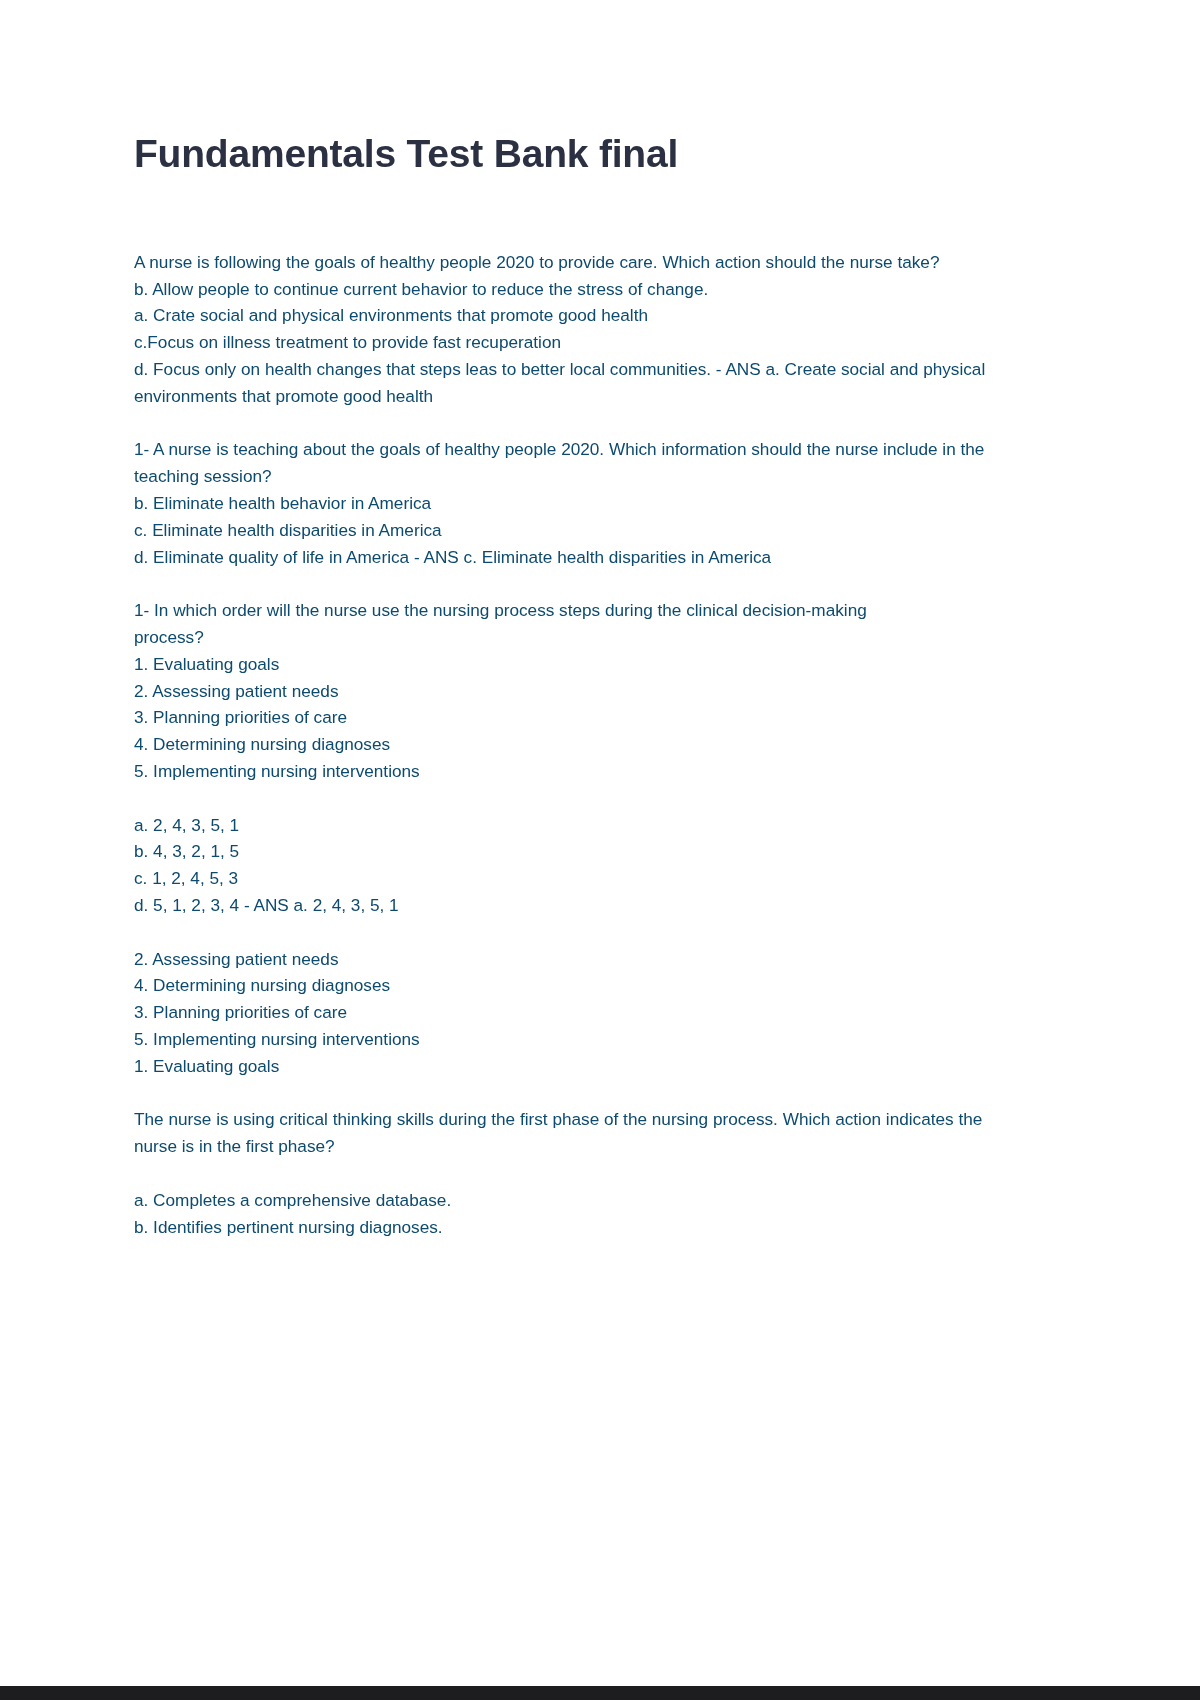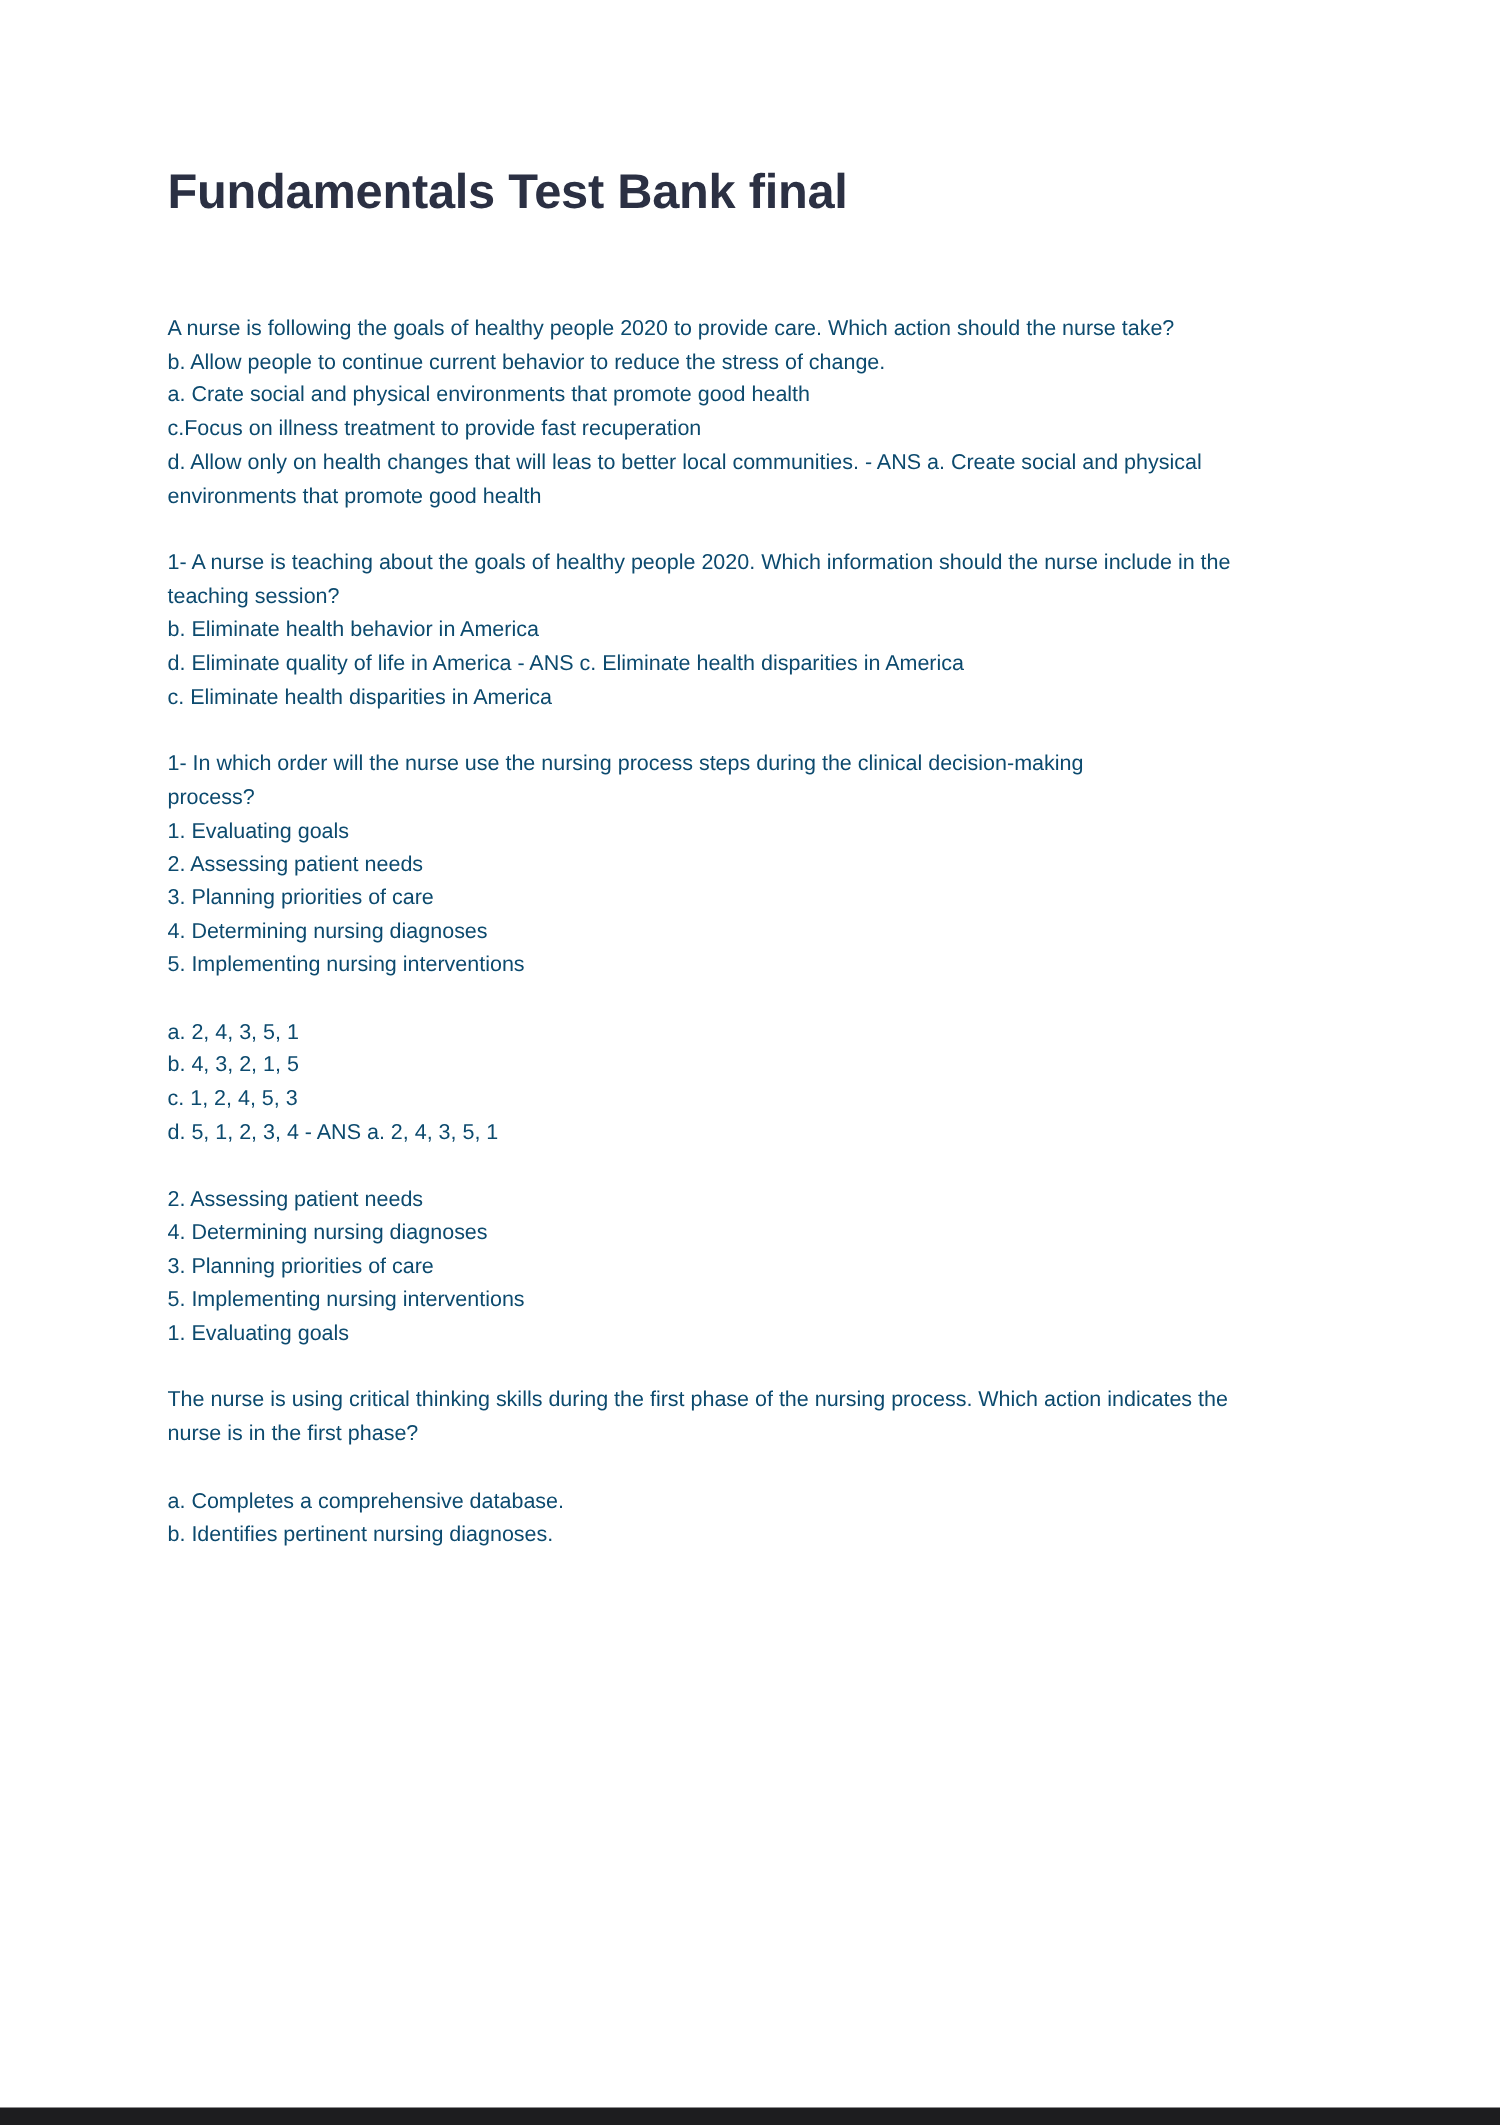--- a/index.html
+++ b/index.html
@@ -76,28 +76,28 @@
   <div class="content">
 
     <h1 class="doc-title">Fundamentals Test Bank final</h1>
 
     <div class="first-block"></div>
 
     <p class="body-block">A nurse is following the goals of healthy people 2020 to provide care. Which action should the nurse take?</p>
     <p class="body-block">b. Allow people to continue current behavior to reduce the stress of change.</p>
     <p class="body-block">a. Crate social and physical environments that promote good health</p>
     <p class="body-block">c.Focus on illness treatment to provide fast recuperation</p>
-    <p class="body-block">d. Allow only on health changes that will leas to better local communities. - ANS a. Create social and physical environments that promote good health</p>
+    <p class="body-block">d. Focus only on health changes that steps leas to better local communities. - ANS a. Create social and physical environments that promote good health</p>
 
     <div class="block-spacer"></div>
 
     <p class="body-block">1- A nurse is teaching about the goals of healthy people 2020. Which information should the nurse include in the teaching session?</p>
     <p class="body-block">b. Eliminate health behavior in America</p>
+    <p class="body-block">c. Eliminate health disparities in America</p>
     <p class="body-block">d. Eliminate quality of life in America - ANS c. Eliminate health disparities in America</p>
-    <p class="body-block">c. Eliminate health disparities in America</p>
 
     <div class="block-spacer"></div>
 
     <p class="body-block">1- In which order will the nurse use the nursing process steps during the clinical decision-making</p>
     <p class="body-block">process?</p>
     <p class="body-block">1. Evaluating goals</p>
     <p class="body-block">2. Assessing patient needs</p>
     <p class="body-block">3. Planning priorities of care</p>
     <p class="body-block">4. Determining nursing diagnoses</p>
     <p class="body-block">5. Implementing nursing interventions</p>

